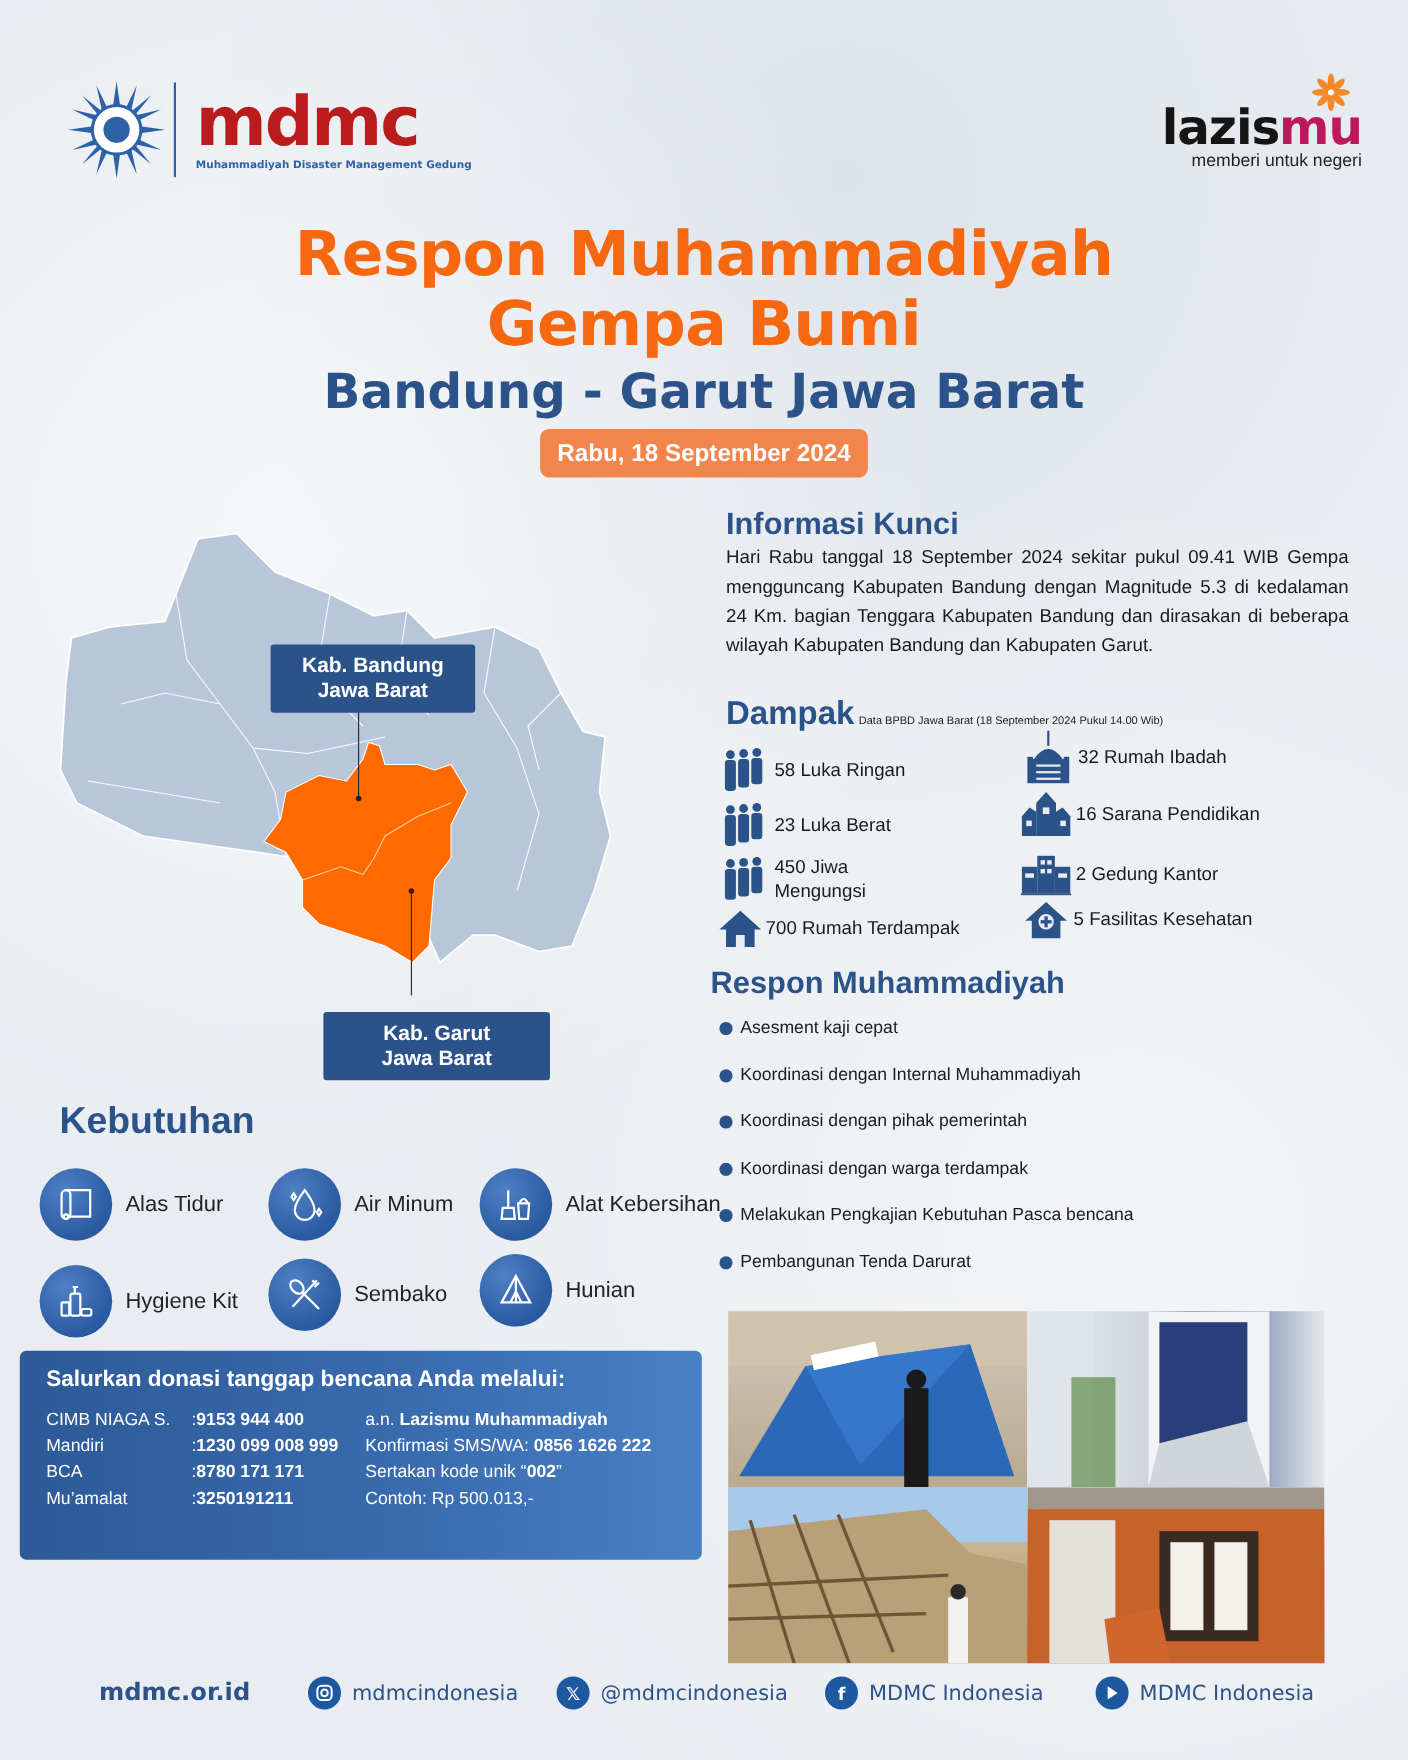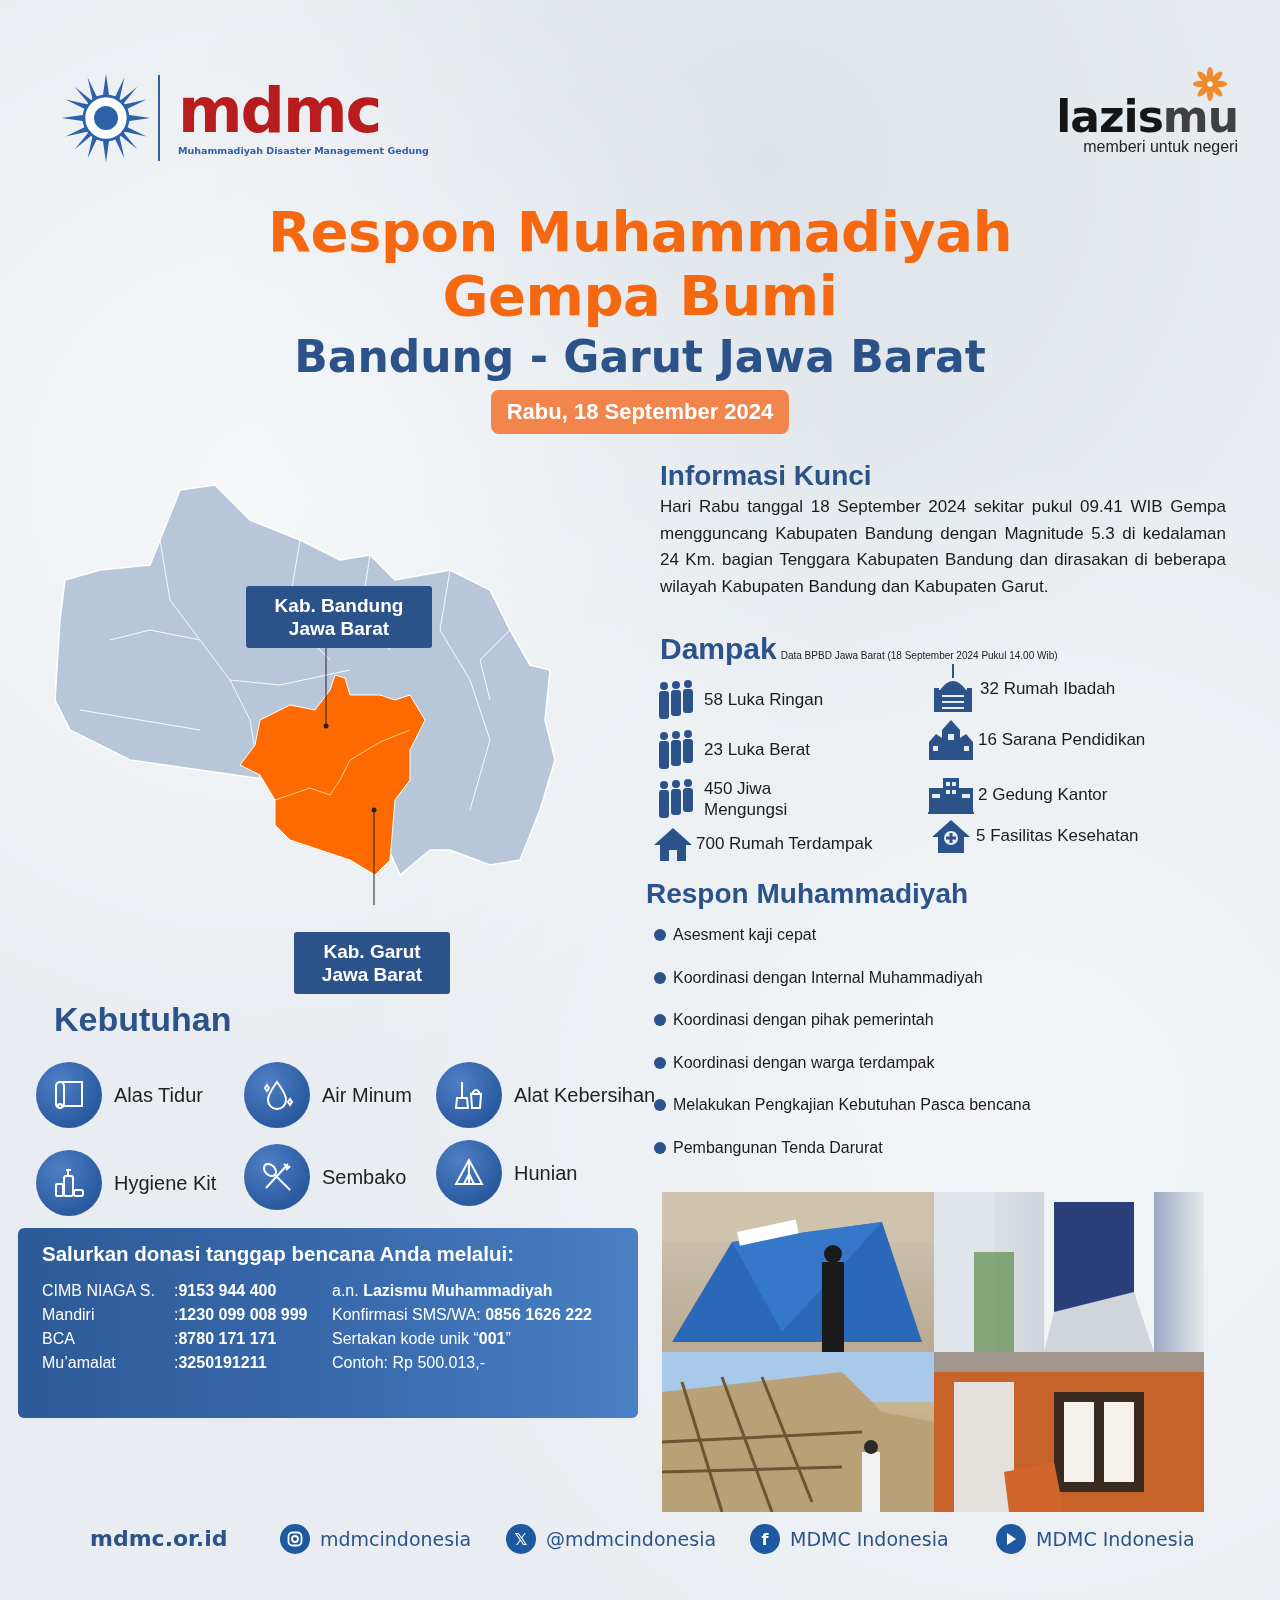--- a/index.html
+++ b/index.html
@@ -19,34 +19,34 @@
   .mdmc-logo { left: 60px; top: 72px; display: flex; align-items: center; }
   .mdmc-emblem { width: 92px; height: 92px; }
   .mdmc-divider { width: 2px; height: 86px; background: #2e62a8; margin: 0 18px 0 6px; }
   .mdmc-word { font-family: "DejaVu Sans", sans-serif; font-weight: bold; font-size: 62px; color: #b91c1c; letter-spacing: -2px; line-height: 60px; }
   .mdmc-sub { font-family: "DejaVu Sans", sans-serif; font-weight: bold; font-size: 9.5px; color: #2e62a8; margin-top: 4px; }
 
   .lazis-logo { right: 42px; top: 66px; text-align: right; width: 200px; }
   .lazis-star { position: absolute; right: 10px; top: 0; width: 36px; height: 36px; }
   .lazis-word { font-family: "DejaVu Sans", sans-serif; font-weight: bold; font-size: 44px; letter-spacing: -1px; line-height: 46px; margin-top: 28px; }
   .lazis-word .dark { color: #151515; }
-  .lazis-word .orange { color: #404040; }
+  .lazis-word .orange { color: #be185d; }
   .lazis-tag { font-size: 16px; color: #222; margin-top: -2px; }
 
   
   .title-block { left: 0; width: 1280px; top: 200px; text-align: center; }
   .title1 { font-family: "DejaVu Sans", sans-serif; font-weight: bold; font-size: 56px; color: #f5680f; line-height: 64px; letter-spacing: -0.5px; }
   .title2 { font-family: "DejaVu Sans", sans-serif; font-weight: bold; font-size: 44px; color: #2c5389; line-height: 54px; margin-top: 2px; }
   .date-pill { display: inline-block; background: #f2854c; color: #fff; font-weight: bold; font-size: 22px; padding: 9px 16px; border-radius: 8px; margin-top: 6px; }
 
   
   .map { left: 50px; top: 480px; width: 560px; height: 440px; }
   .map-label { background: #2c5389; color: #fff; font-weight: bold; font-size: 19px; text-align: center; line-height: 23px; border-radius: 3px; padding: 8px 0; }
   .label-bandung { left: 246px; top: 586px; width: 186px; }
-  .label-garut { left: 294px; top: 920px; width: 156px; margin-top: 12px; }
+  .label-garut { left: 294px; top: 920px; width: 206px; }
 
   
   .section-h { font-weight: bold; color: #2c5389; }
   .info { left: 660px; top: 460px; width: 566px; }
   .info h2 { font-size: 28px; }
   .info p { font-size: 17px; line-height: 26.5px; text-align: justify; margin-top: 2px; }
 
   .dampak { left: 660px; top: 632px; width: 580px; text-align: right; }
   .dampak-head { display: flex; align-items: baseline; }
   .dampak-head h2 { font-size: 30px; }
@@ -393,21 +393,21 @@
     <span>CIMB NIAGA S.</span>
     <span>:<b>9153 944 400</b></span>
     <span><span>a.n. </span><b>Lazismu Muhammadiyah</b></span>
 
     <span>Mandiri</span>
     <span>:<b>1230 099 008 999</b></span>
     <span><span>Konfirmasi SMS/WA: </span><b>0856 1626 222</b></span>
 
     <span>BCA</span>
     <span>:<b>8780 171 171</b></span>
-    <span><span>Sertakan kode unik “</span><b>001</b><span>”</span></span>
+    <span><span>Sertakan kode unik “</span><b>002</b><span>”</span></span>
 
     <span>Mu’amalat</span>
     <span>:<b>3250191211</b></span>
     <span>Contoh: Rp 500.013,-</span>
   </div>
 </div>
 
 <div class="abs photos">
   <div class="photo p1">
     <svg width="272" height="160" viewBox="0 0 272 160">

